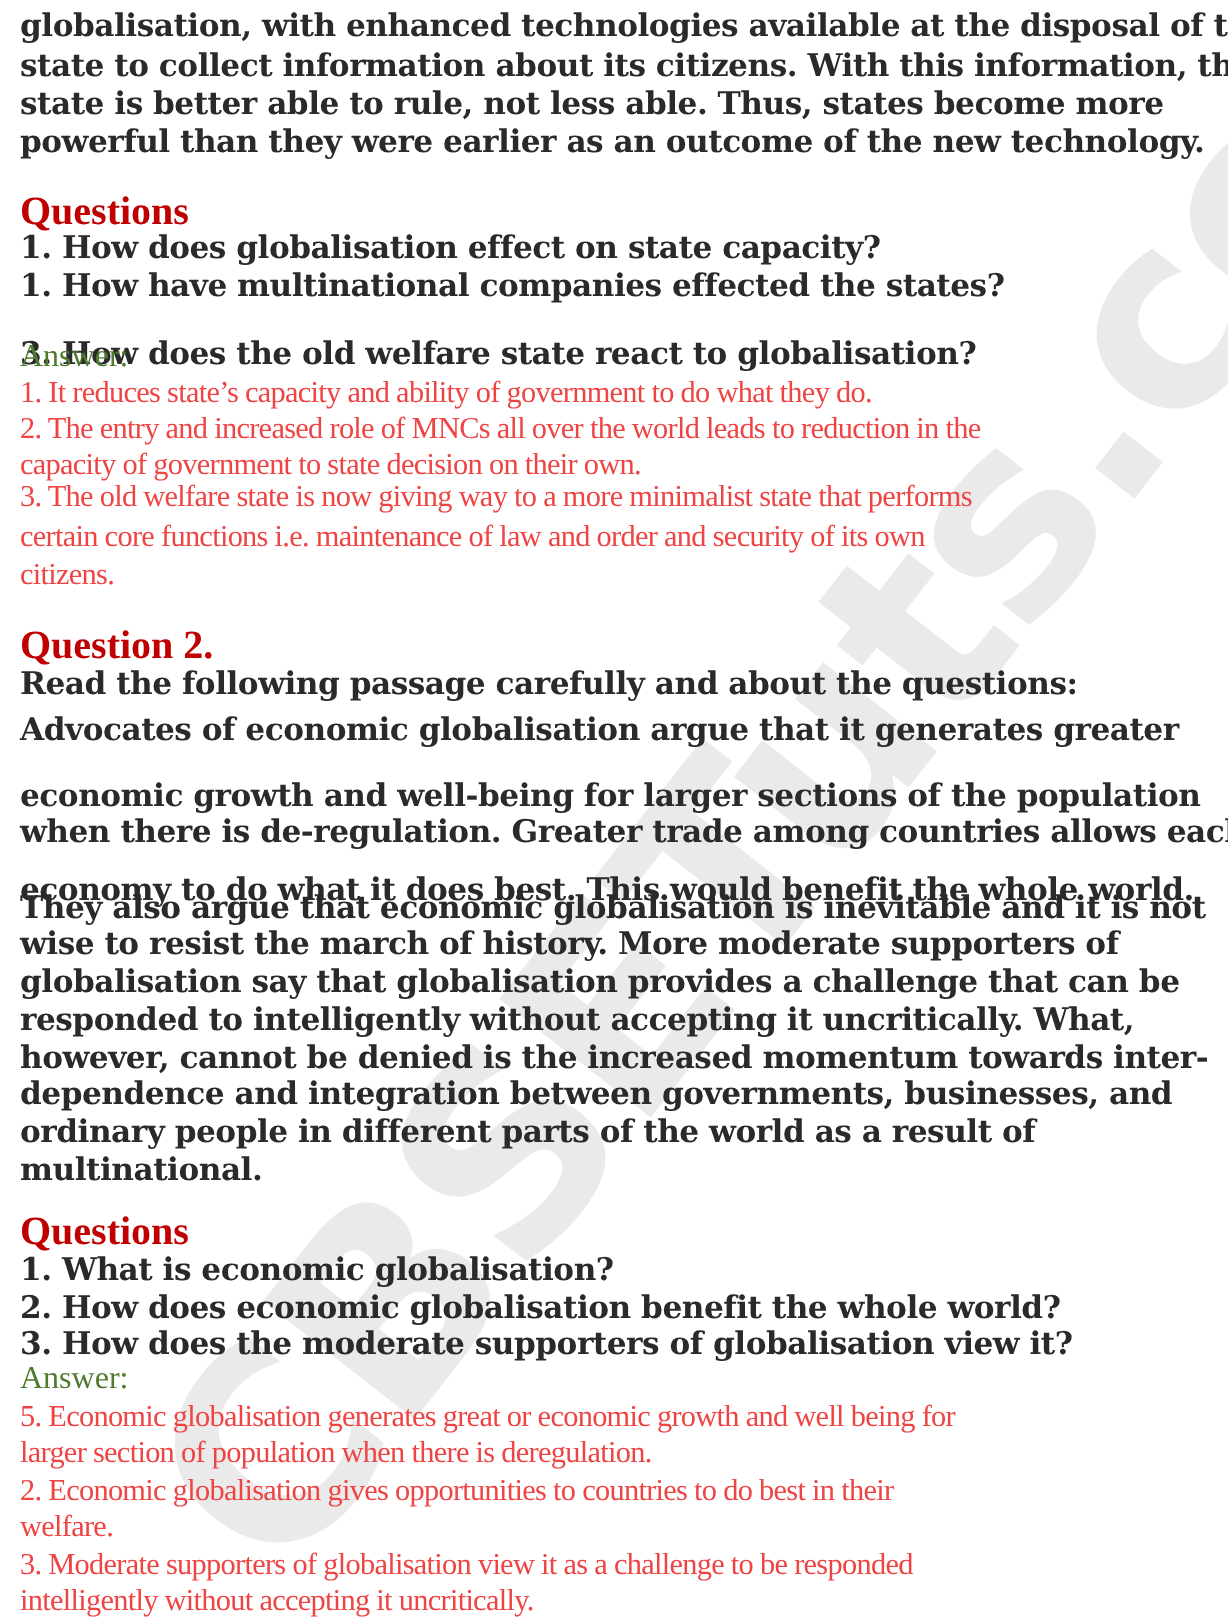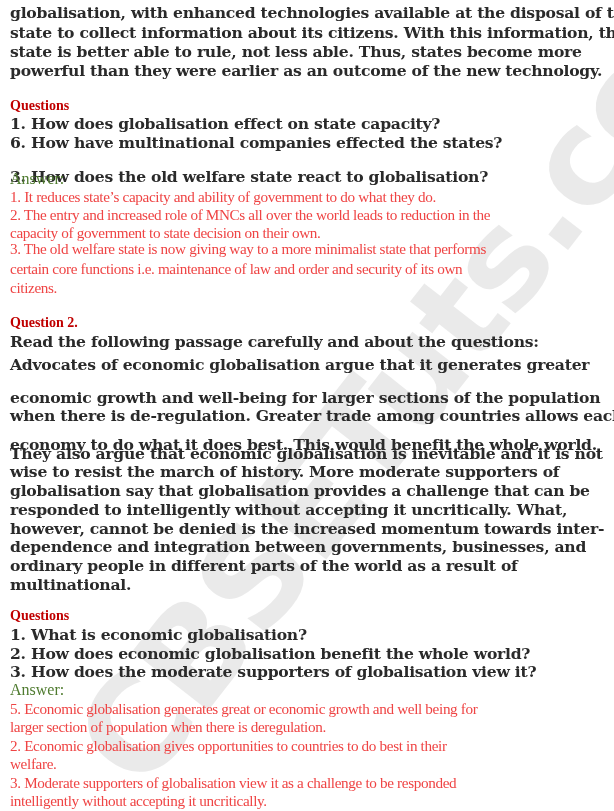--- a/index.html
+++ b/index.html
@@ -35,21 +35,21 @@
       letter-spacing: -0.25px;
     }
     .reg {
       font-size: 15.2px;
       color: #ef4444;
       letter-spacing: -0.35px;
       font-family: "Liberation Serif", "DejaVu Serif", serif;
     }
     .red {
       font-weight: bold;
-      font-size: 14px;
+      font-size: 20px;
       color: #c00000;
       font-family: "Liberation Serif", "DejaVu Serif", serif;
     }
     .green {
       font-weight: normal;
       font-size: 16px;
       color: #4f7b2f;
       font-family: "Liberation Serif", "DejaVu Serif", serif;
     }
     .watermark {
@@ -79,21 +79,21 @@
   <div>
     <div class="line bold" style="top:4px">globalisation, with enhanced technologies available at the disposal of the</div>
     <div class="line bold" style="top:24px">state to collect information about its citizens. With this information, the</div>
     <div class="line bold" style="top:43px">state is better able to rule, not less able. Thus, states become more</div>
     <div class="line bold" style="top:62px">powerful than they were earlier as an outcome of the new technology.</div>
   </div>
 
   <div>
     <div class="line red" style="top:97px">Questions</div>
     <div class="line bold" style="top:115px">1. How does globalisation effect on state capacity?</div>
-    <div class="line bold" style="top:134px">6. How have multinational companies effected the states?</div>
+    <div class="line bold" style="top:134px">1. How have multinational companies effected the states?</div>
     <div class="line bold" style="top:168px">3. How does the old welfare state react to globalisation?</div>
   </div>
 
   <div>
     <div class="line green" style="top:170px">Answer:</div>
     <div class="line reg" style="top:188px">1. It reduces state’s capacity and ability of government to do what they do.</div>
     <div class="line reg" style="top:206px">2. The entry and increased role of MNCs all over the world leads to reduction in the</div>
     <div class="line reg" style="top:224px">capacity of government to state decision on their own.</div>
     <div class="line reg" style="top:240px">3. The old welfare state is now giving way to a more minimalist state that performs</div>
     <div class="line reg" style="top:260px">certain core functions i.e. maintenance of law and order and security of its own</div>

